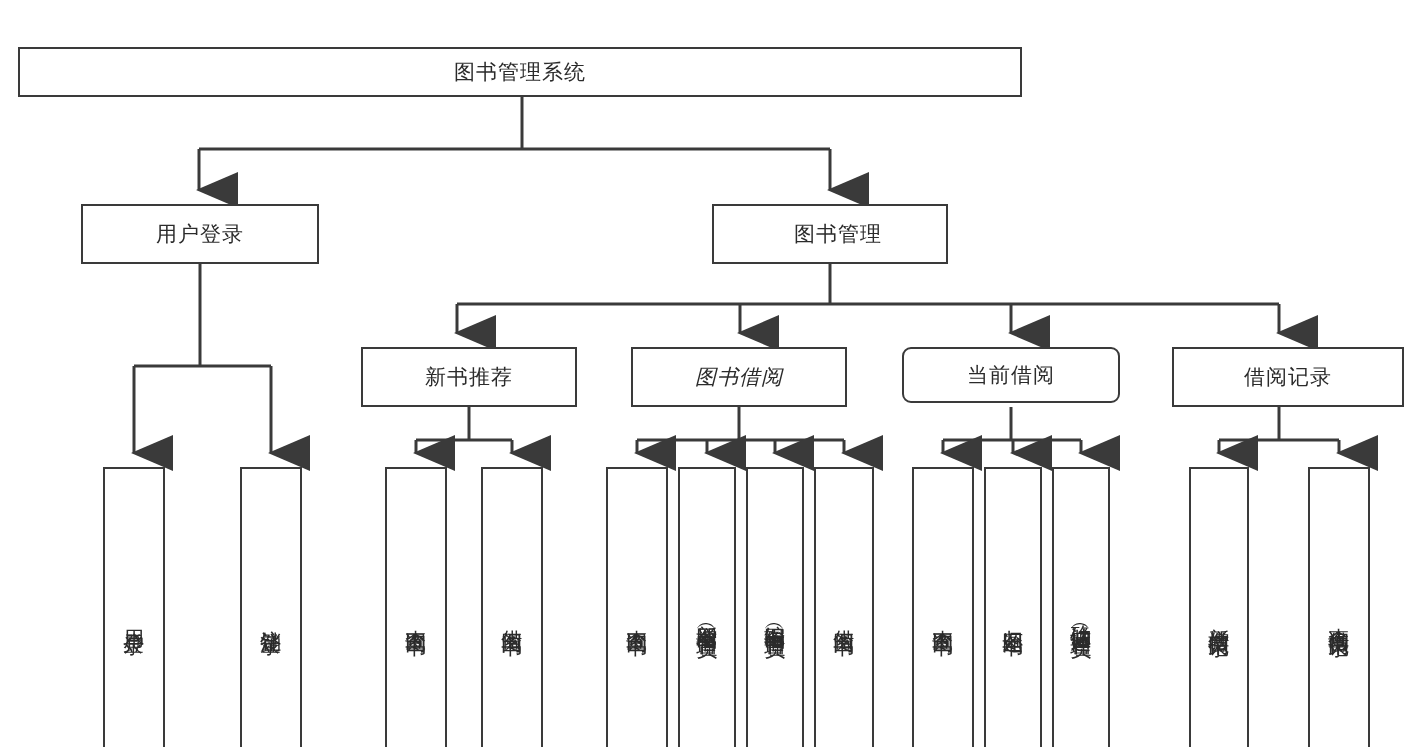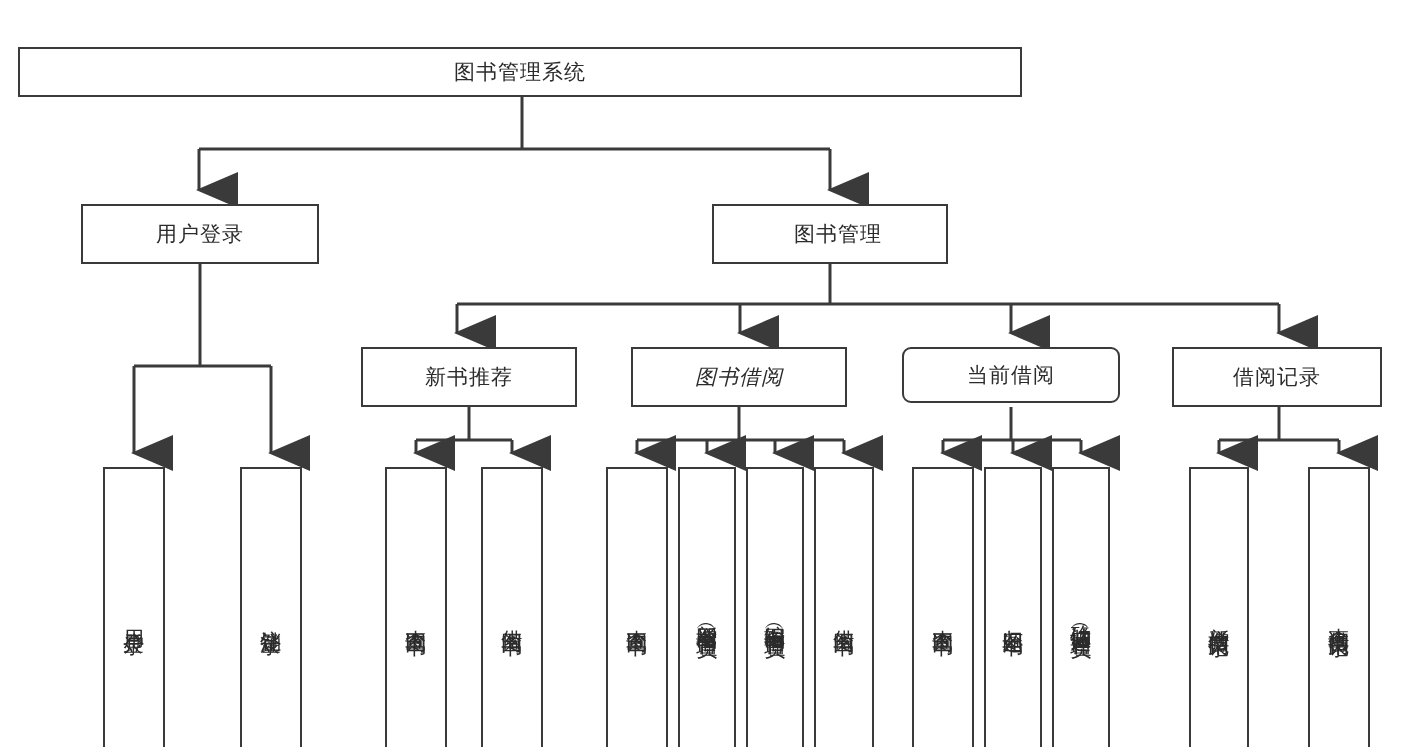--- a/index.html
+++ b/index.html
@@ -130,21 +130,21 @@
       </div>
       <div class="node horiz" style="left: 361px; top: 315px; width: 216px; height: 60px; border-color: rgb(58, 58, 58); background: rgb(255, 255, 255); color: rgb(43, 43, 43);">
         <span>新书推荐</span>
       </div>
       <div class="node horiz" style="left: 631px; top: 315px; width: 216px; height: 60px; border-color: rgb(58, 58, 58); background: rgb(255, 255, 255); color: rgb(43, 43, 43); font-style: italic;">
         <span>图书借阅</span>
       </div>
       <div class="node horiz" style="left: 902px; top: 315px; width: 218px; height: 56px; border-color: rgb(58, 58, 58); background: rgb(255, 255, 255); color: rgb(43, 43, 43); border-radius: 9px;">
         <span>当前借阅</span>
       </div>
-      <div class="node horiz" style="left: 1172px; top: 315px; width: 210px; height: 60px; border-color: rgb(58, 58, 58); background: rgb(255, 255, 255); color: rgb(43, 43, 43);">
+      <div class="node horiz" style="left: 1172px; top: 315px; width: 232px; height: 60px; border-color: rgb(58, 58, 58); background: rgb(255, 255, 255); color: rgb(43, 43, 43);">
         <span>借阅记录</span>
       </div>
       <div class="node vert" style="left: 103px; top: 435px; width: 62px; height: 300px; border-color: rgb(58, 58, 58); background: rgb(255, 255, 255); color: rgb(43, 43, 43);">
         <span class="vtext">用户登录</span>
       </div>
       <div class="node vert" style="left: 240px; top: 435px; width: 62px; height: 300px; border-color: rgb(58, 58, 58); background: rgb(255, 255, 255); color: rgb(43, 43, 43);">
         <span class="vtext">注销登录</span>
       </div>
       <div class="node vert" style="left: 385px; top: 435px; width: 62px; height: 300px; border-color: rgb(58, 58, 58); background: rgb(255, 255, 255); color: rgb(43, 43, 43);">
         <span class="vtext">查询图书</span>

